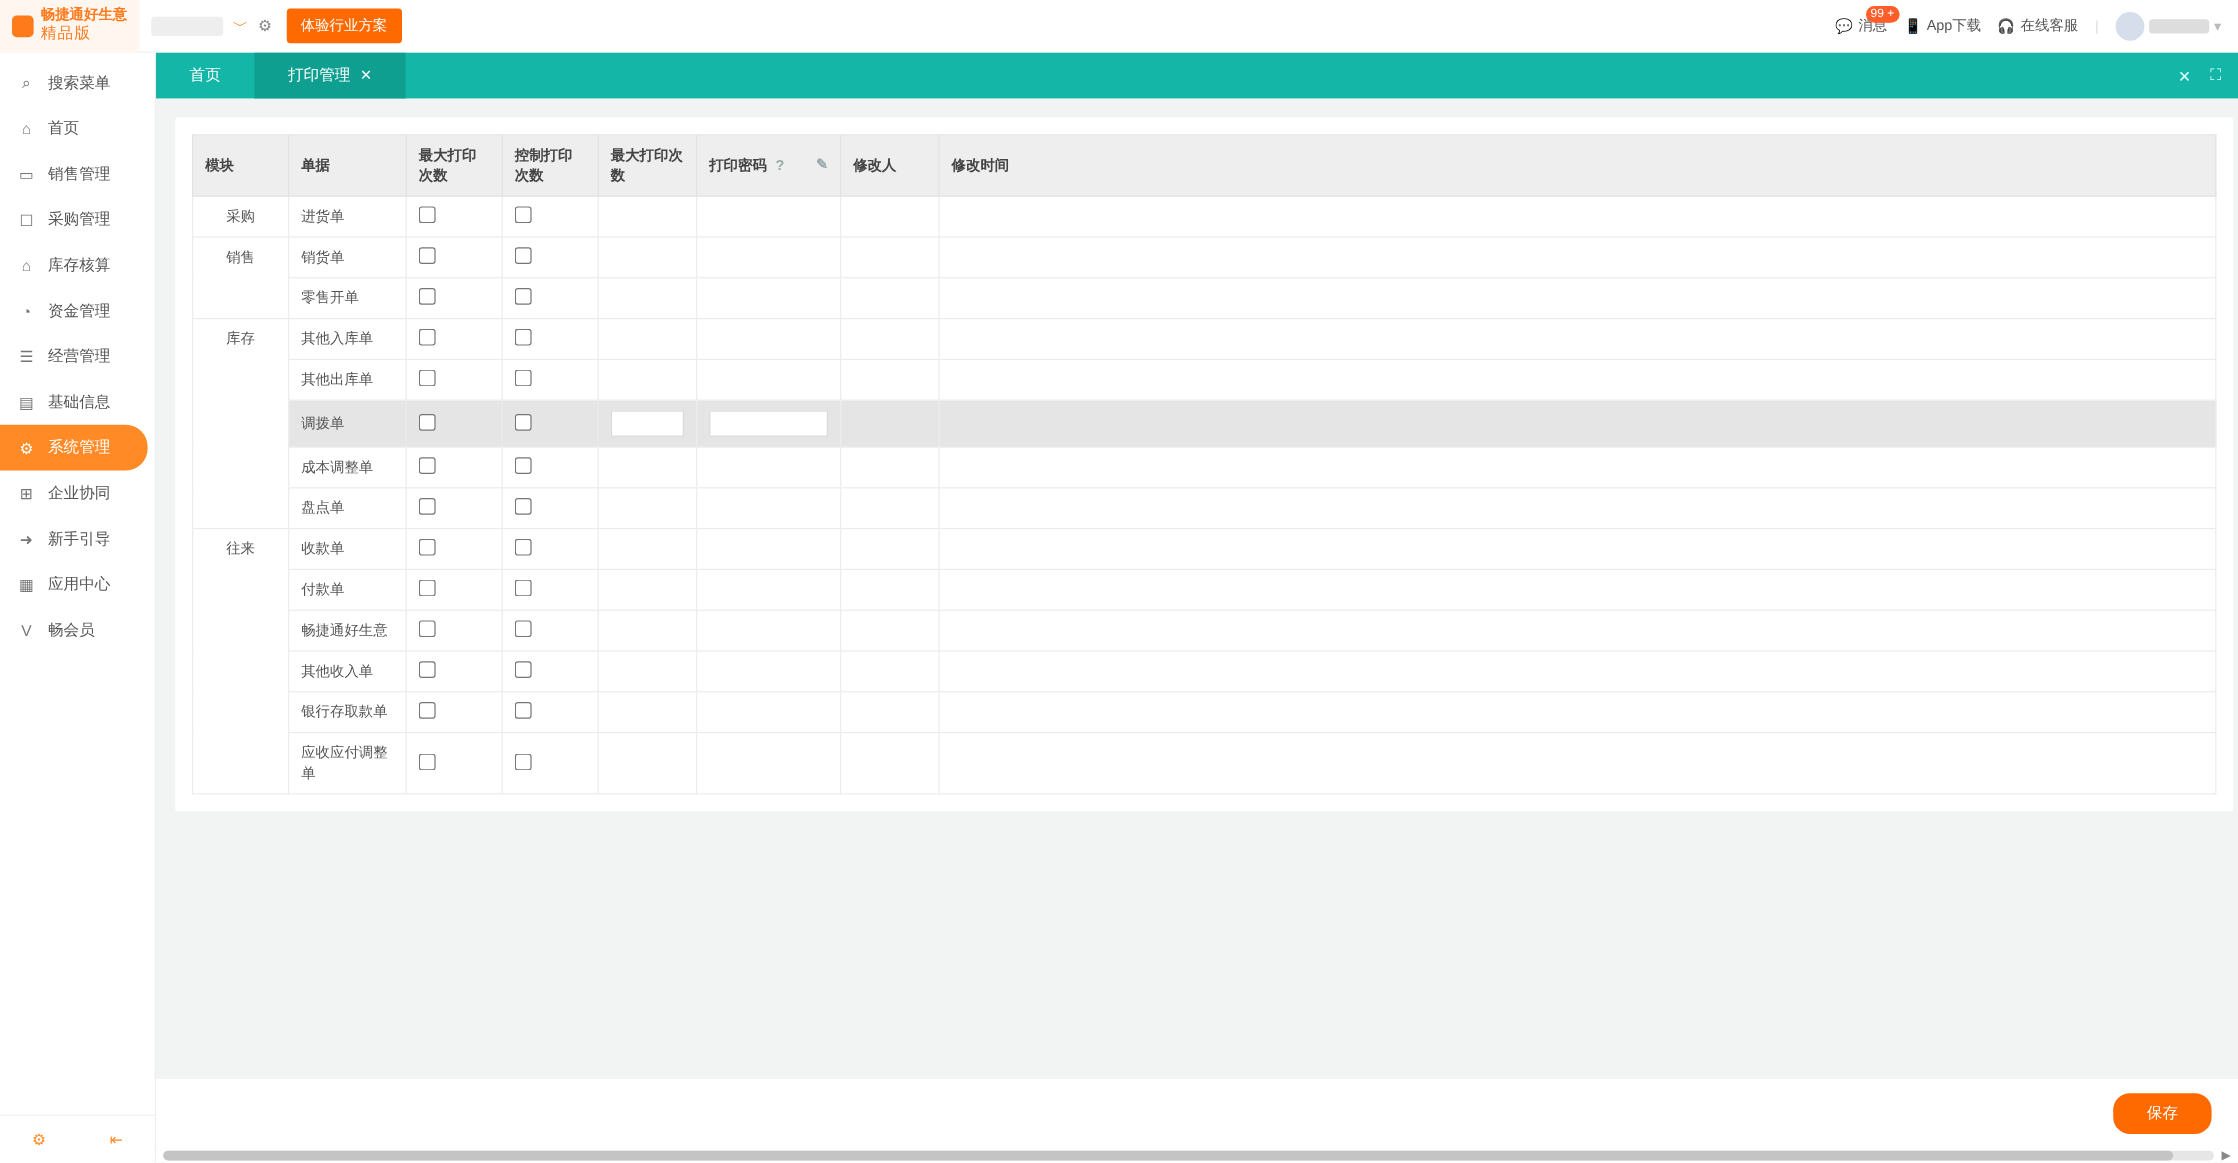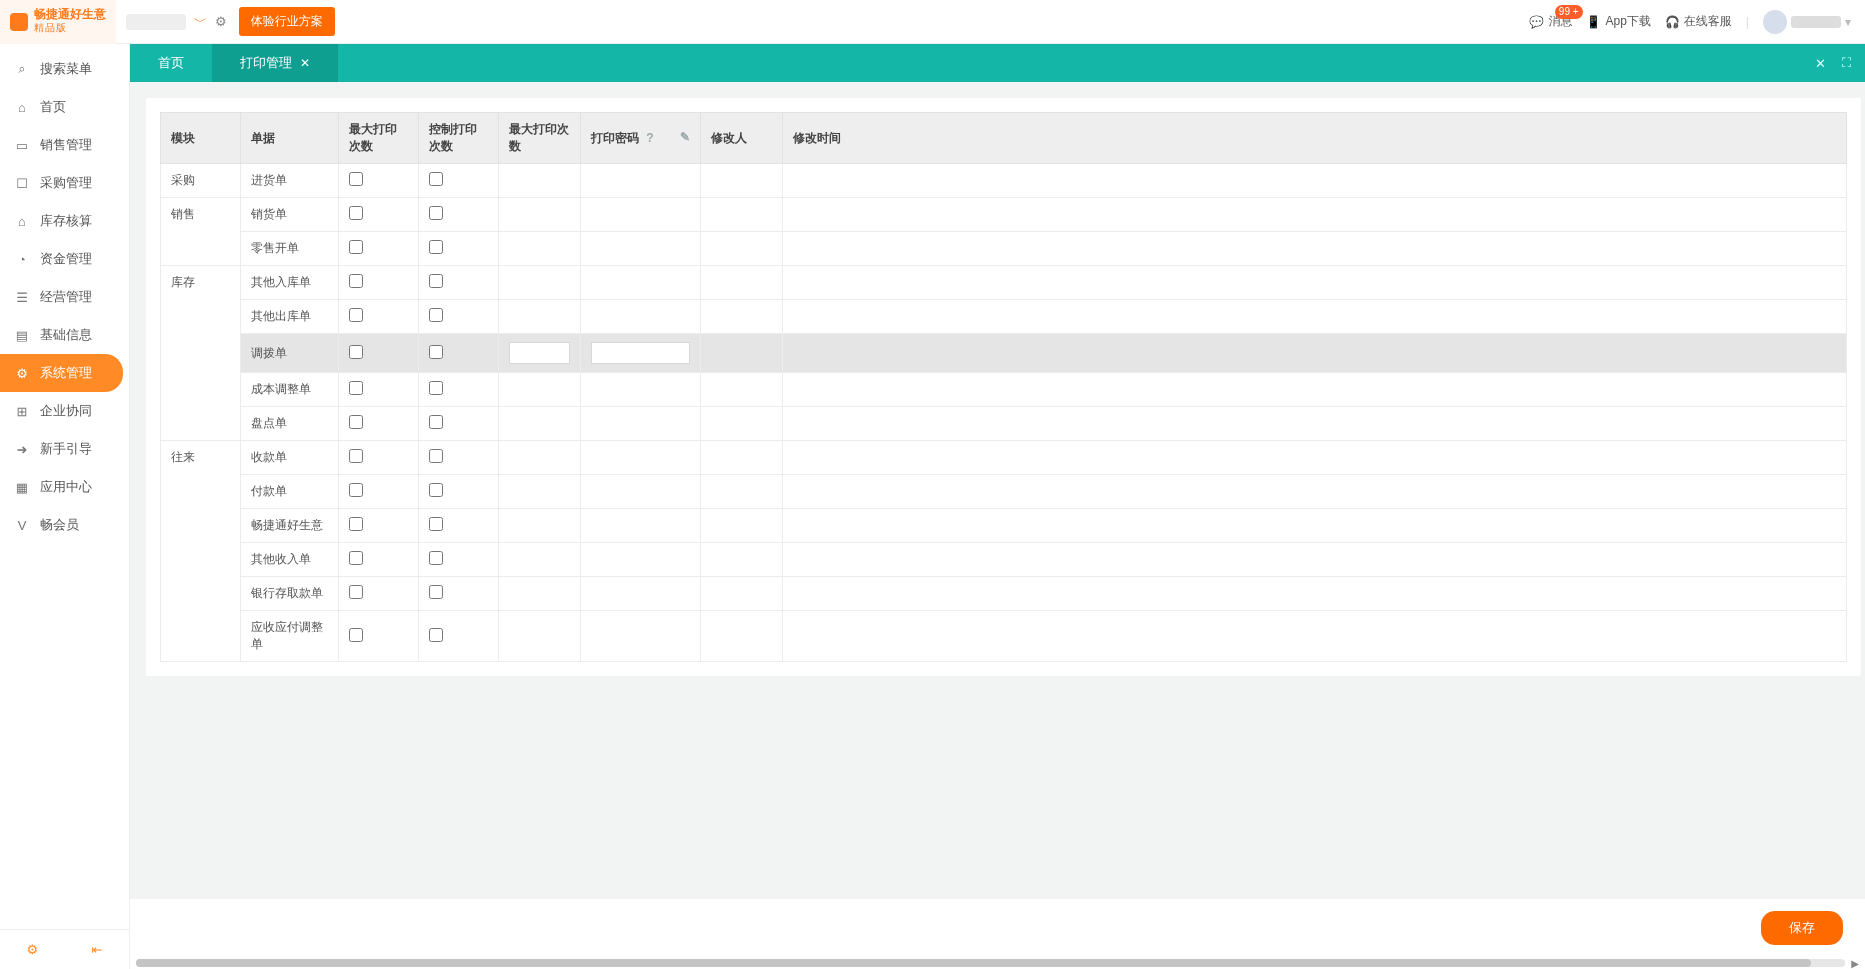--- a/index.html
+++ b/index.html
@@ -4,21 +4,21 @@
 <style>
   * { box-sizing: border-box; margin: 0; padding: 0; }
   html, body { height: 100%; font-family: "Microsoft YaHei", Arial, sans-serif; font-size: 13px; color: #333; background:#fff; }
   body { display:flex; flex-direction:column; }
 
   
   .topbar { height:44px; display:flex; align-items:center; padding:0 14px; border-bottom:1px solid #eee; }
   .logo-box { display:flex; align-items:center; width:116px; background:#fff6ef; height:44px; margin:-0px 0 0 -14px; padding-left:10px; }
   .logo-ico { width:18px; height:18px; background:#ff7a1a; border-radius:4px; margin-right:6px; position:relative; }
   .logo-txt { color:#ff7a1a; font-weight:600; font-size:12px; line-height:1.1; }
-  .logo-sub { color:#ff7a1a; font-size:10px; letter-spacing:1px; }
+  .logo-sub { color:#ff7a1a; font-size:13px; letter-spacing:1px; }
   .org-box { display:flex; align-items:center; gap:8px; margin-left:10px; color:#999; }
   .org-name { background:#eee; border-radius:3px; width:60px; height:16px; }
   .chev { color:#ff7a1a; }
   .gear-sm { color:#888; }
   .btn-orange { background:#ff6a00; color:#fff; border:none; padding:6px 12px; border-radius:3px; font-size:12px; margin-left:12px; cursor:pointer; }
   .spacer { flex:1; }
   .top-actions { display:flex; align-items:center; gap:14px; color:#555; font-size:12px; }
   .ta-item { display:flex; align-items:center; gap:4px; cursor:pointer; position:relative; }
   .badge { position:absolute; top:-8px; right:-10px; background:#ff5d2a; color:#fff; border-radius:10px; font-size:10px; padding:0 4px; line-height:14px; }
   .avatar { width:24px; height:24px; background:#d5deea; border-radius:50%; }
@@ -46,21 +46,21 @@
   .tabs-actions { margin-left:auto; display:flex; align-items:center; gap:16px; padding-right:14px; color:#dff; }
 
   .panel-wrap { flex:1; padding:16px 4px 0 16px; overflow:auto; }
   .panel { background:#fff; border-radius:2px; padding:14px; min-height:560px; }
 
   table { border-collapse:collapse; width:100%; table-layout:fixed; font-size:12px; }
   thead th { background:#eeeeee; text-align:left; padding:8px 10px; border:1px solid #e2e2e2; color:#444; font-weight:600; }
   tbody td { padding:8px 10px; border:1px solid #ececec; color:#555; background:#fff; vertical-align:middle; }
   tbody tr.hl td { background:#e5e5e5; }
   tbody tr.hl input[type=text] { width:100%; height:22px; border:1px solid #d8d8d8; background:#fff; padding:0 4px; }
-  .module-cell { vertical-align:top; }
+  .module-cell { vertical-align:top;text-align:center; }
   input[type=checkbox] { width:14px; height:14px; }
 
   .footer-bar { background:#fff; padding:12px 22px; display:flex; justify-content:flex-end; }
   .btn-save { background:#ff6a00; color:#fff; border:none; padding:8px 28px; border-radius:14px; cursor:pointer; font-size:13px; }
 
   .hscroll { height:12px; background:#fff; display:flex; align-items:center; padding:0 6px; }
   .track { flex:1; height:8px; background:#e6e6e6; border-radius:4px; position:relative; }
   .thumb { position:absolute; left:0; width:98%; height:8px; background:#c4c4c4; border-radius:4px; }
   .arrow-r { margin-left:6px; color:#888; font-size:10px; }
 

